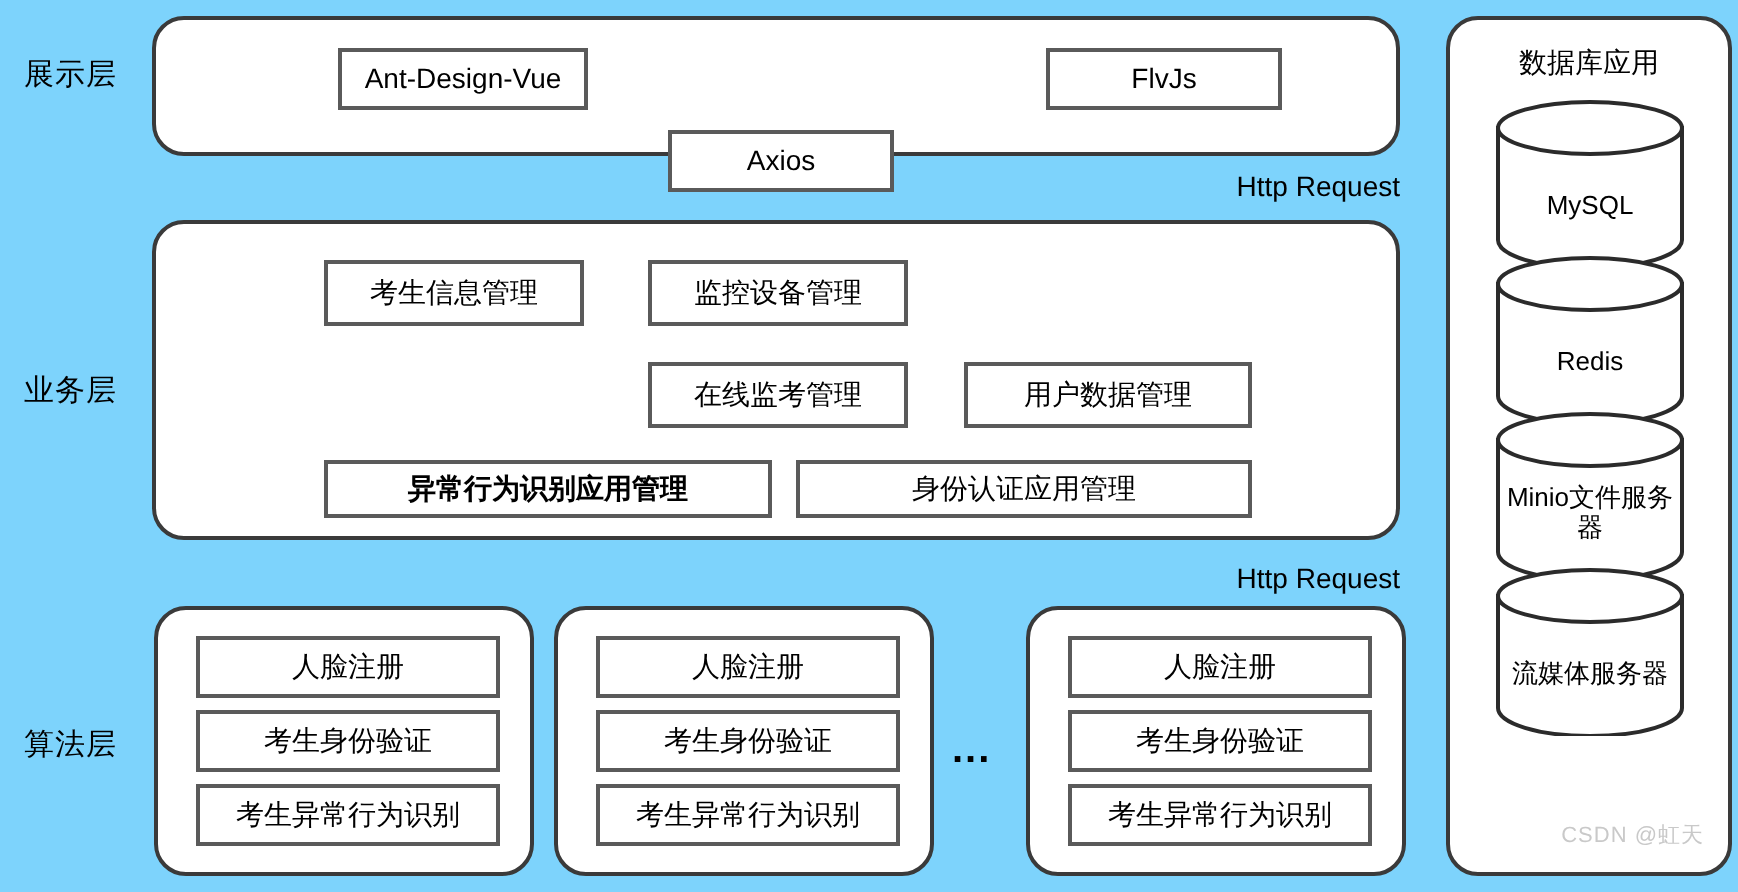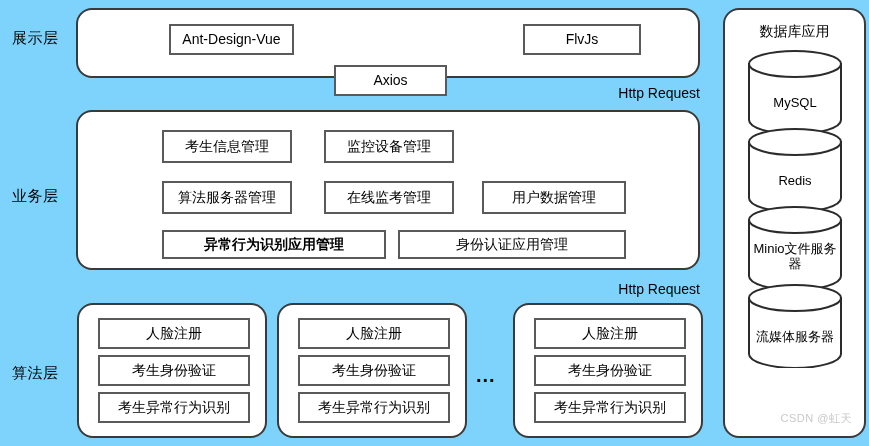--- a/index.html
+++ b/index.html
@@ -128,21 +128,20 @@
 
   <div class="connector-label" style="left:76px; top:86px; width:624px;">Http Request</div>
 
   <div class="group" style="left:76px; top:110px; width:624px; height:160px;">
 
     <div class="node" style="left:84px; top:18px; width:130px; height:33px;">考生信息管理</div>
 
     <div class="node" style="left:246px; top:18px; width:130px; height:33px;">监控设备管理</div>
 
 
-    <div class="node" style="left:84px; top:69px; width:130px; height:33px;">算法服务器管理</div>
 
     <div class="node" style="left:246px; top:69px; width:130px; height:33px;">在线监考管理</div>
 
     <div class="node" style="left:404px; top:69px; width:144px; height:33px;">用户数据管理</div>
 
     <div class="node" style="left:84px; top:118px; width:224px; height:29px;font-weight:bold;">异常行为识别应用管理</div>
 
     <div class="node" style="left:320px; top:118px; width:228px; height:29px;">身份认证应用管理</div>
   </div>
 

